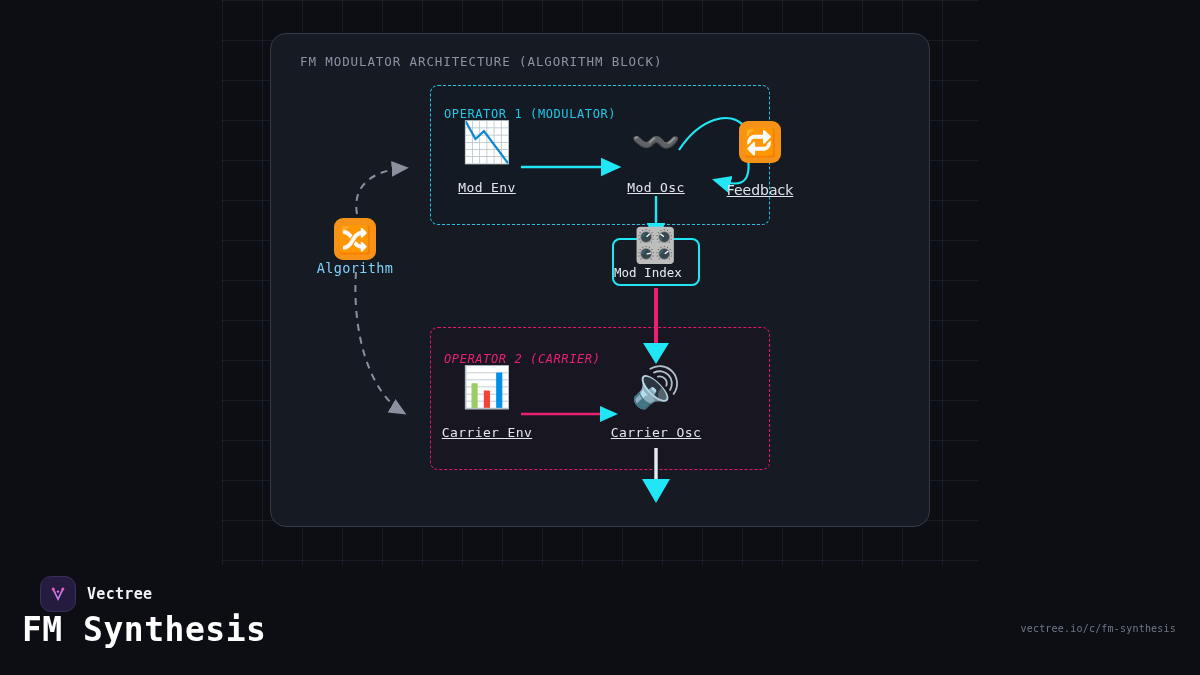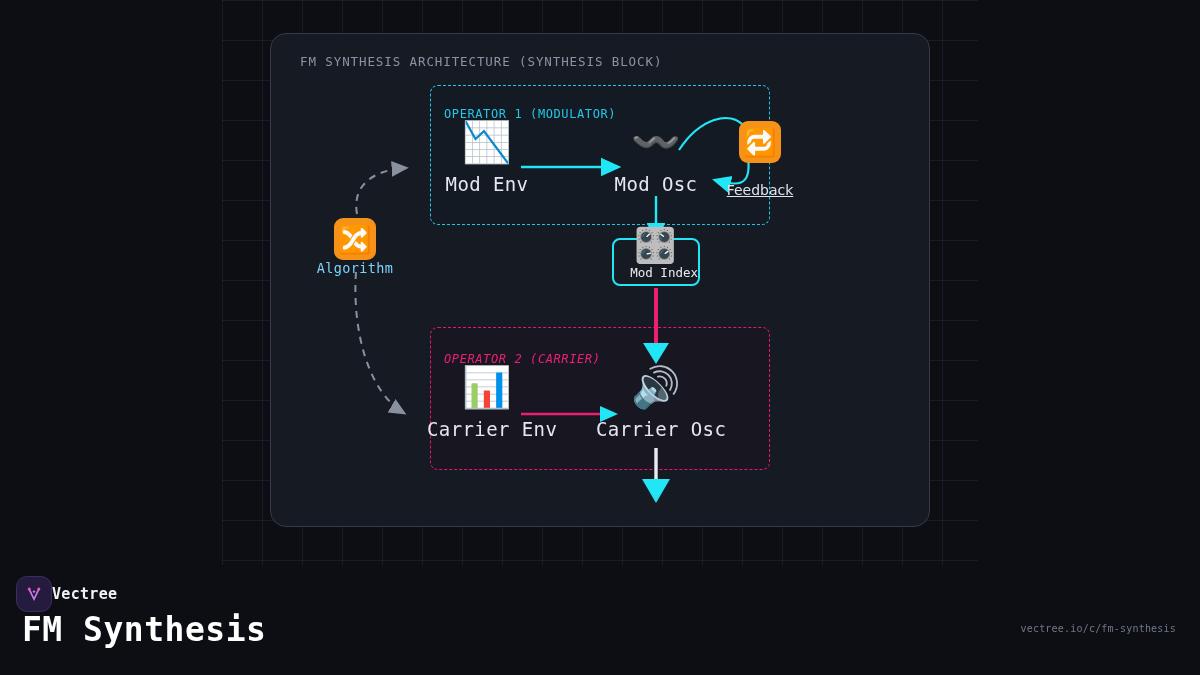--- a/index.html
+++ b/index.html
@@ -87,25 +87,26 @@
     width: 120px;
   }
   .node .glyph {
     font-size: 40px;
     line-height: 44px;
     height: 46px;
     display: block;
   }
   .node .caption {
     display: block;
-    font-size: 19px;
+    font-size: 13px;
     color: #e3e7ee;
     letter-spacing: 0.4px;
-    margin-top: 7px;
+    margin-top: 14px;
     white-space: nowrap;
+    text-decoration: underline;
   }
   #node-mod-env  { left: 427px; top: 120px; }
   #node-mod-osc  { left: 596px; top: 120px; }
   #node-carrier-env { left: 427px; top: 365px; }
   #node-carrier-osc { left: 596px; top: 365px; }
 
   
   #node-algorithm {
     position: absolute;
     left: 295px; top: 218px;
@@ -149,21 +150,21 @@
     left: 612px; top: 238px;
     width: 88px; height: 48px;
     border: 2px solid #21e6f5;
     border-radius: 8px;
     background: #161a23;
     box-sizing: border-box;
   }
   #node-mod-index .caption {
     position: absolute;
     left: 0; right: 0; bottom: 4px;
-    text-align: right;
+    text-align: left;
     font-size: 12.5px;
     color: #e7ebf1;
     white-space: nowrap;
   }
   .mod-index-glyph {
     position: absolute;
     left: 50%;
     transform: translateX(-50%);
     top: -12px;
     font-size: 34px;
@@ -172,23 +173,24 @@
   
   .wires {
     position: absolute;
     left: 0; top: 0;
     width: 1200px; height: 675px;
     pointer-events: none;
   }
   
   .brand {
     position: absolute;
-    left: 16px; top: 576px;
+    left: 40px; top: 576px;
     display: flex;
     align-items: center;
+    gap: 11px;
   }
   .brand-logo {
     width: 34px; height: 34px;
     border-radius: 11px;
     background: #241b3e;
     border: 1px solid #3a2f5c;
     display: flex;
     align-items: center;
     justify-content: center;
   }
@@ -215,21 +217,21 @@
   }
 </style>
 </head>
 <body>
 
 <div class="stage">
 
   <div class="grid-area"></div>
 
   <div class="panel"></div>
-  <div class="panel-title">FM SYNTHESIS ARCHITECTURE (SYNTHESIS BLOCK)</div>
+  <div class="panel-title">FM MODULATOR ARCHITECTURE (ALGORITHM BLOCK)</div>
 
   <div class="op-box op1"></div>
   <div class="op-label op1-label">OPERATOR 1 (MODULATOR)</div>
 
   <div class="op-box op2"></div>
   <div class="op-label op2-label">OPERATOR 2 (CARRIER)</div>
 
   <svg class="wires" viewBox="0 0 1200 675">
     <defs>
       <marker id="mk-cyan" markerWidth="9" markerHeight="9" refX="7.2" refY="4.5" orient="auto">

